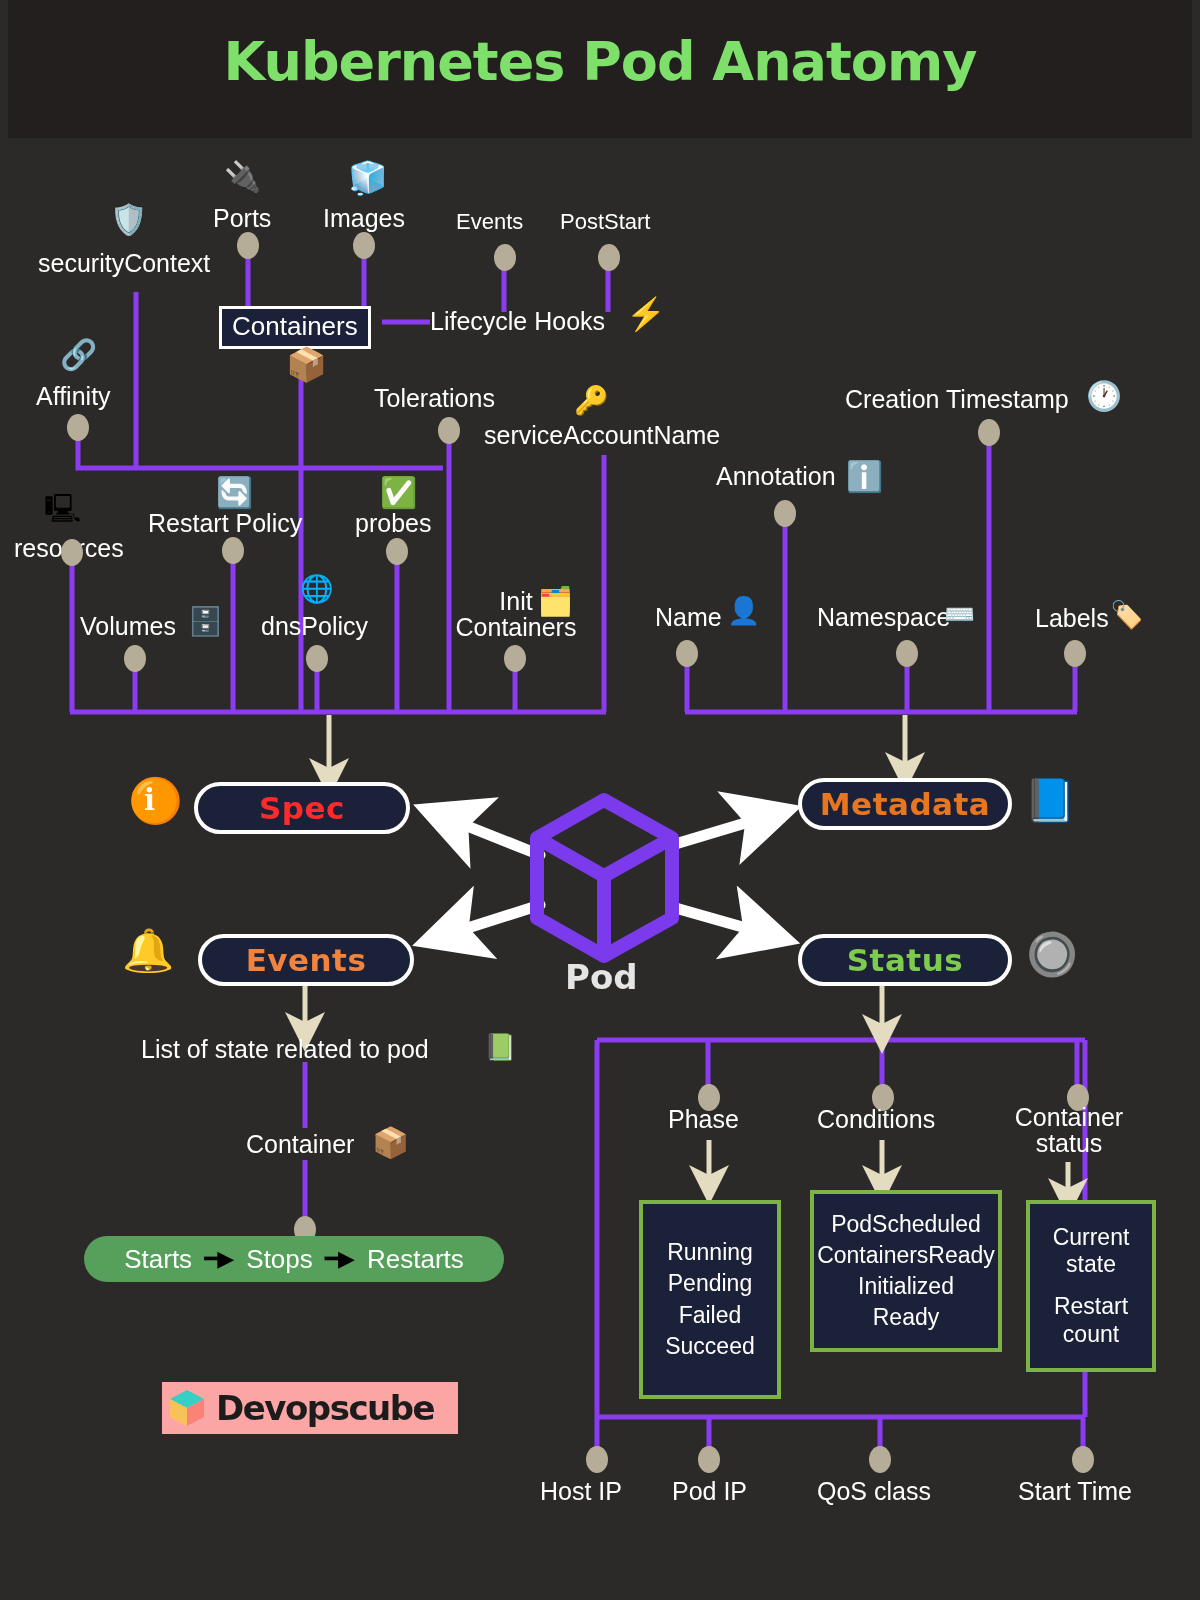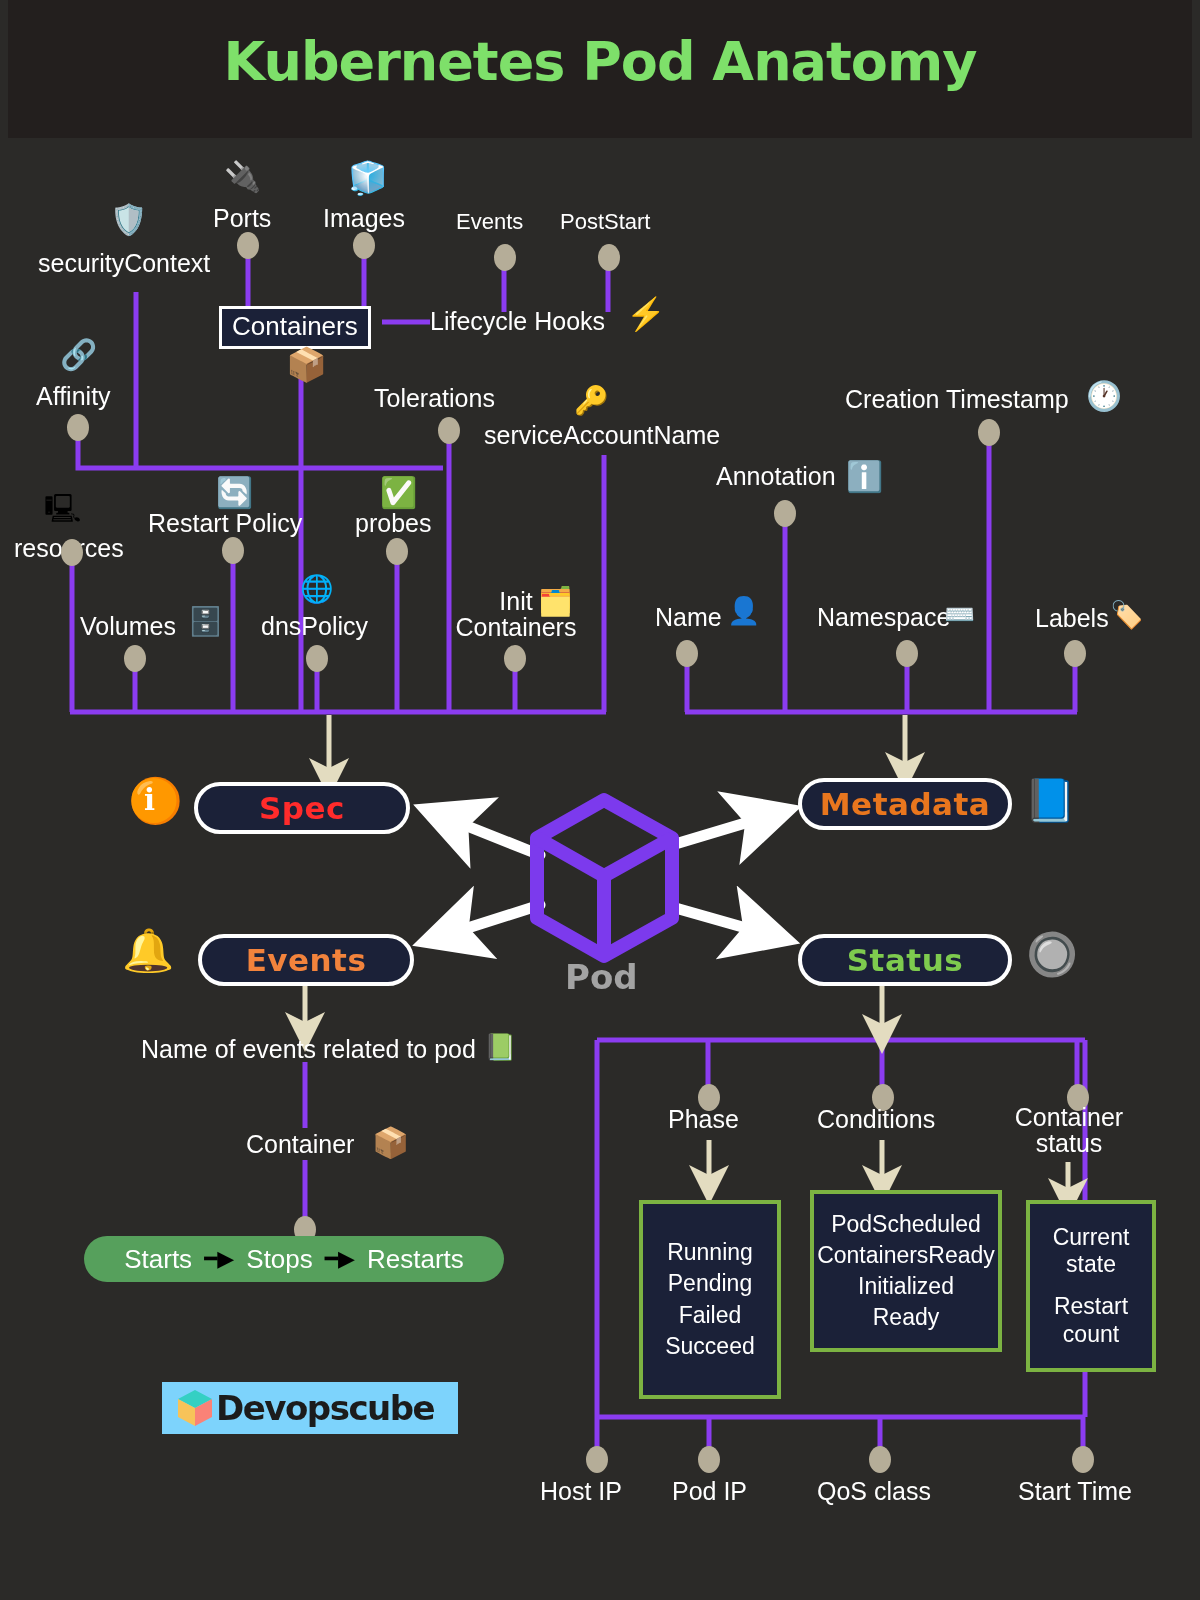--- a/index.html
+++ b/index.html
@@ -69,21 +69,21 @@
     height: 52px;
     display: flex; align-items: center; justify-content: center;
     font-size: 31px;
     font-weight: bold;
     font-family: "DejaVu Sans", sans-serif;
     letter-spacing: 0.5px;
   }
   
   #pod-label {
     position: absolute;
-    color: #a3a3a3;
+    color: #e5e5e5;
     font-size: 34px;
     font-weight: bold;
     font-family: "DejaVu Sans", sans-serif;
   }
   
   .gbox {
     position: absolute;
     background: #1b2138;
     border: 4px solid #7cb342;
     color: #ffffff;
@@ -101,23 +101,24 @@
     background: #56a05c;
     display: flex; align-items: center; justify-content: center;
     gap: 0px;
     color: #ffffff;
     font-size: 26px;
   }
   #lifecycle-bar .arr { margin: 0 12px; display: inline-block; }
   
   #logo {
     position: absolute;
-    background: #7dd3fc;
+    background: #fca5a5;
     display: flex; align-items: center;
-    padding: 0 12px;
+    padding: 0 4px;
+    gap: 8px;
   }
   #logo .logo-text {
     font-size: 34px; font-weight: bold; color: #1c1c1c;
     font-family: "DejaVu Sans", sans-serif; letter-spacing: -1.5px;
   }
   
   .ico { position: absolute; line-height: 1; }
 </style>
 </head>
 <body>
@@ -314,21 +315,21 @@
   </div>
   <div class="ico" style="left:122px; top:930px; font-size:42px;">🔔</div>
 
   <div class="pill" style="left:798px; top:934px; width:214px;">
     <span style="color:#7ecb4e">Status</span>
   </div>
   <div class="ico" style="left:1026px; top:934px; font-size:42px;">🔘</div>
 
   <div id="pod-label" style="left:565px; top:957px;">Pod</div>
 
-  <div class="lbl" style="left:141px; top:1036px;">Name of events related to pod</div>
+  <div class="lbl" style="left:141px; top:1036px;">List of state related to pod</div>
   <div class="ico" style="left:484px; top:1034px; font-size:26px;">📗</div>
 
   <div class="lbl" style="left:246px; top:1131px;">Container</div>
   <div class="ico" style="left:372px; top:1128px; font-size:30px;">📦</div>
   <div class="knob" style="left:294px; top:1216px;"></div>
 
   <div id="lifecycle-bar" style="left:84px; top:1236px; width:420px; height:46px;border-radius:23px;">
     <span>Starts</span>
     <span class="arr" style="color:#000;font-size:22px;">━▶</span>
     <span>Stops</span>

